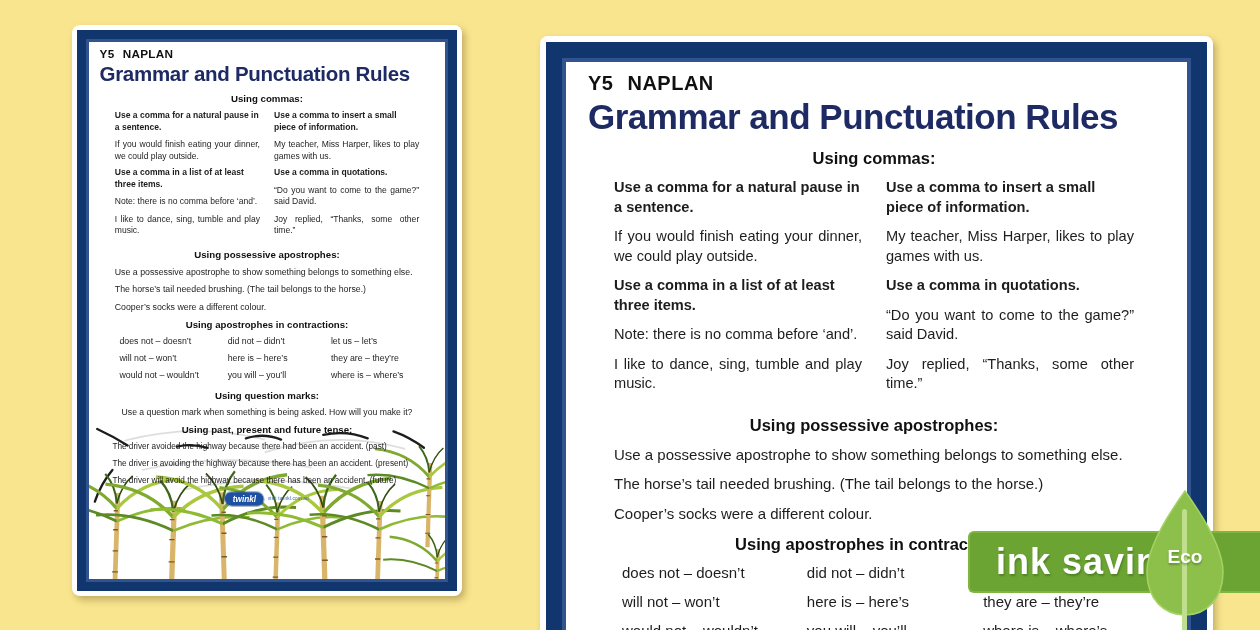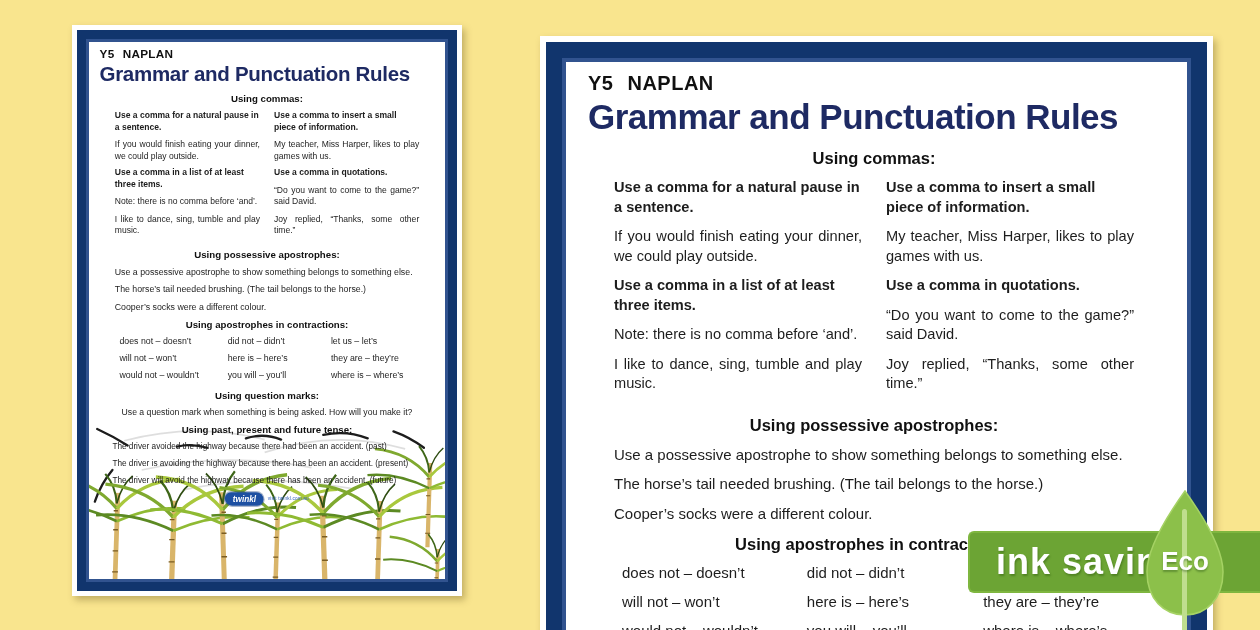--- a/index.html
+++ b/index.html
@@ -2,21 +2,21 @@
 <html><head>
 <meta charset="utf-8">
 <style>
   html,body{margin:0;padding:0;}
   body{
     width:1260px;height:630px;overflow:hidden;position:relative;
     background:#F9E58E;
     font-family:"Liberation Sans",sans-serif;
   }
   
-  .page{position:absolute;background:#fff;box-shadow:3px 4px 7px rgba(90,70,20,.35);}
+  .page{position:absolute;background:#fff;box-shadow:3px 4px 7px rgba(90,70,20,.35);border-radius:8px;}
   .page-left{left:72px;top:25px;width:390px;height:571px;}
   .page-right{left:540px;top:36px;width:673px;height:980px;}
   .frame{position:absolute;}
   .page-left  .frame{left:5px;top:5px;right:5px;bottom:5px;border:9px solid #11356D;}
   .page-right .frame{left:6px;top:6px;right:6px;bottom:6px;border:16px solid #11356D;}
   .frame-inner{position:absolute;inset:0;background:#fff;overflow:hidden;}
   .page-left  .frame-inner{border:3px solid #31538F;}
   .page-right .frame-inner{border:4px solid #31538F;}
   .scale-box{position:absolute;left:0;top:0;width:608px;}
   .page-left  .scale-box{transform:scale(0.5855);transform-origin:0 0;}
@@ -49,21 +49,21 @@
   .grass-wrap svg{width:100%;height:100%;display:block;}
 
   
   .eco-band{position:absolute;left:968px;top:531px;width:292px;height:62px;
     background:#6CA434;border:2px solid #7EB63F;border-right:none;border-radius:6px 0 0 6px;
     box-sizing:border-box;z-index:50;display:flex;align-items:center;}
   .ink-label{color:#fff;font-size:36px;font-weight:700;letter-spacing:1px;margin-left:26px;
     text-shadow:1px 2px 2px rgba(30,70,0,.35);}
   .eco-leaf{position:absolute;left:1146px;top:489px;width:78px;height:145px;z-index:51;}
   .eco-text{position:absolute;left:1146px;top:546px;width:78px;text-align:center;z-index:52;
-    color:#fff;font-size:26px;font-weight:700;text-shadow:0 2px 2px rgba(0,40,0,.3);}
+    color:#fff;font-size:19px;font-weight:700;text-shadow:0 2px 2px rgba(0,40,0,.3);}
 </style>
 </head>
 <body>
 
 <div class="page page-left">
   <div class="frame">
     <div class="frame-inner">
       <div class="scale-box">
   <div class="sheet">
 

